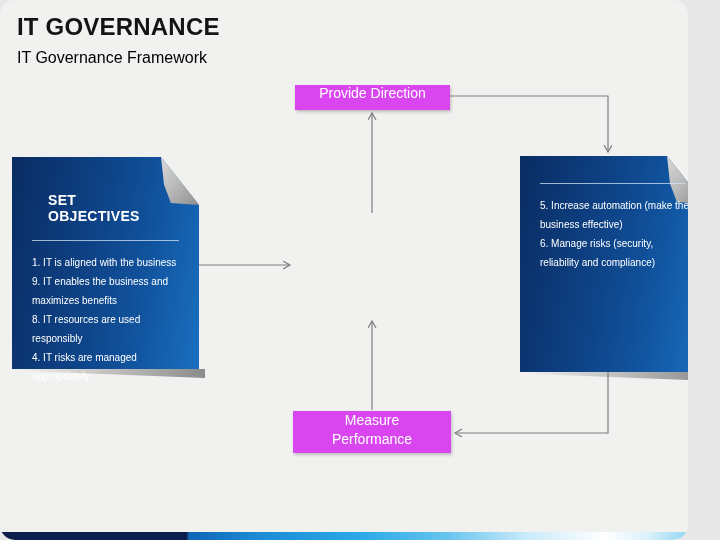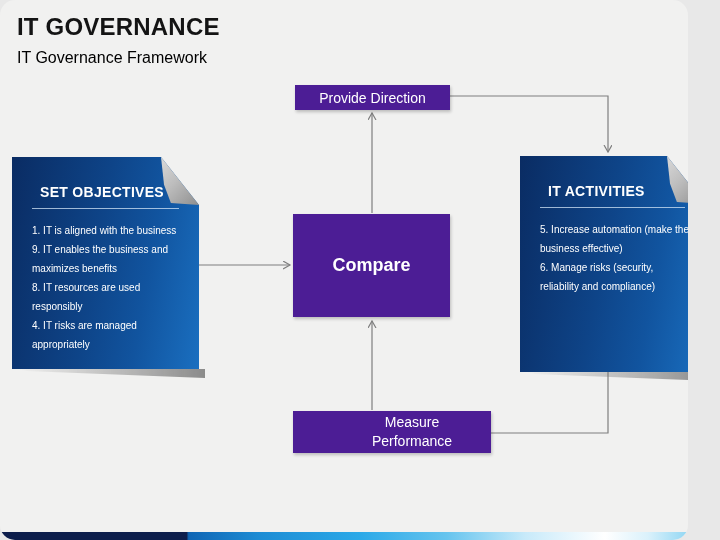--- a/index.html
+++ b/index.html
@@ -22,27 +22,27 @@
     position:absolute;left:17px;top:49px;
     font-size:16px;color:#000000;
   }
 
   
   .connectors{position:absolute;left:0;top:0;width:720px;height:540px;z-index:1;}
 
   
   .blue-box{
     position:absolute;z-index:3;
-    background:#4c1d95;color:#ffffff;
-    display:flex;align-items:center;justify-content:center;text-align:center;
+    background:#d946ef;color:#ffffff;
+    display:flex;justify-content:center;text-align:center;
     box-shadow:1px 2px 3px rgba(0,0,0,0.22);
   }
   .box-provide{left:295px;top:85px;width:155px;height:25px;font-size:14px;}
   .box-compare{left:293px;top:214px;width:157px;height:103px;font-size:18px;font-weight:bold;}
-  .box-measure{left:293px;top:411px;width:158px;height:42px;font-size:14px;line-height:19px;padding-left:40px;}
+  .box-measure{left:293px;top:411px;width:158px;height:42px;font-size:14px;line-height:19px;}
   .box-measure span{display:block;max-width:110px;}
 
   
   .panel{position:absolute;z-index:2;}
   .panel-left{left:12px;top:157px;width:187px;height:212px;}
   .panel-right{left:520px;top:156px;width:185px;height:216px;}
   .panel-bg{
     position:absolute;left:0;top:0;width:100%;height:100%;
     background:linear-gradient(100deg,#0a2c63 0%,#0e4488 45%,#11549f 70%,#1a6fc0 100%);
     clip-path:polygon(0 0, calc(100% - 38px) 0, 100% 48px, 100% 100%, 0 100%);
@@ -52,21 +52,21 @@
     background:linear-gradient(135deg,#d9d9d9 0%,#bdbdbd 45%,#8f8f8f 100%);
     clip-path:polygon(0 0, 100% 100%, 26% 96%, 8% 58%);
   }
   .panel-shadow{
     position:absolute;left:6px;right:-6px;top:100%;height:9px;
     background:linear-gradient(to right, rgba(120,120,120,0) 0%, rgba(120,120,120,0.45) 55%, rgba(105,105,105,0.75) 100%);
     clip-path:polygon(0 0, 100% 0, 100% 100%, 4% 22%);
     filter:blur(0.4px);
   }
   .panel-content{position:absolute;left:0;top:0;width:100%;height:100%;padding:19px 14px 0 20px;box-sizing:border-box;color:#ffffff;}
-  .panel-title{font-size:14px;font-weight:bold;letter-spacing:0.3px;margin:8px;}
+  .panel-title{font-size:14px;font-weight:bold;letter-spacing:0.3px;margin:16px;}
   .panel-rule{height:1px;background:rgba(210,228,246,0.75);margin-top:8px;width:96%;}
   .panel-list{margin-top:12px;font-size:10px;line-height:19px;}
   .panel-list .list-item{margin:0;}
 
   
   .footer-bar{
     position:absolute;left:0;bottom:0;width:720px;height:8px;z-index:4;
     background:linear-gradient(90deg,
       #0d1e4c 0%, #0d1e4c 25.9%,
       #0f65b4 26.2%, #1d8cd4 36%, #2ba9e8 50%,
@@ -97,23 +97,20 @@
 
     <path d="M608,372 L608,433 L455,433" fill="none" stroke="#7f7f7f" stroke-width="1.2" marker-end="url(#ah)"></path>
 
     <path d="M372,410 L372,321" fill="none" stroke="#7f7f7f" stroke-width="1.2" marker-end="url(#ah)"></path>
   </svg>
 
   <div class="blue-box box-provide">
     <span>Provide Direction</span>
   </div>
 
-  <div class="blue-box box-compare">
-    <span>Compare</span>
-  </div>
 
   <div class="blue-box box-measure">
     <span>Measure Performance</span>
   </div>
 
   <div class="panel panel-left">
     <div class="panel-shadow"></div>
     <div class="panel-bg"></div>
     <div class="panel-fold"></div>
     <div class="panel-content">
@@ -126,21 +123,20 @@
           <div class="list-item">4. IT risks are managed appropriately</div>
         </div>
     </div>
   </div>
 
   <div class="panel panel-right">
     <div class="panel-shadow"></div>
     <div class="panel-bg"></div>
     <div class="panel-fold"></div>
     <div class="panel-content">
-      <h3 class="panel-title">IT ACTIVITIES</h3>
       <div class="panel-rule"></div>
       <div class="panel-list">
           <div class="list-item">5. Increase automation (make the business effective)</div>
           <div class="list-item">6. Manage risks (security, reliability and compliance)</div>
         </div>
     </div>
   </div>
 
   <div class="footer-bar"></div>
 </div>

